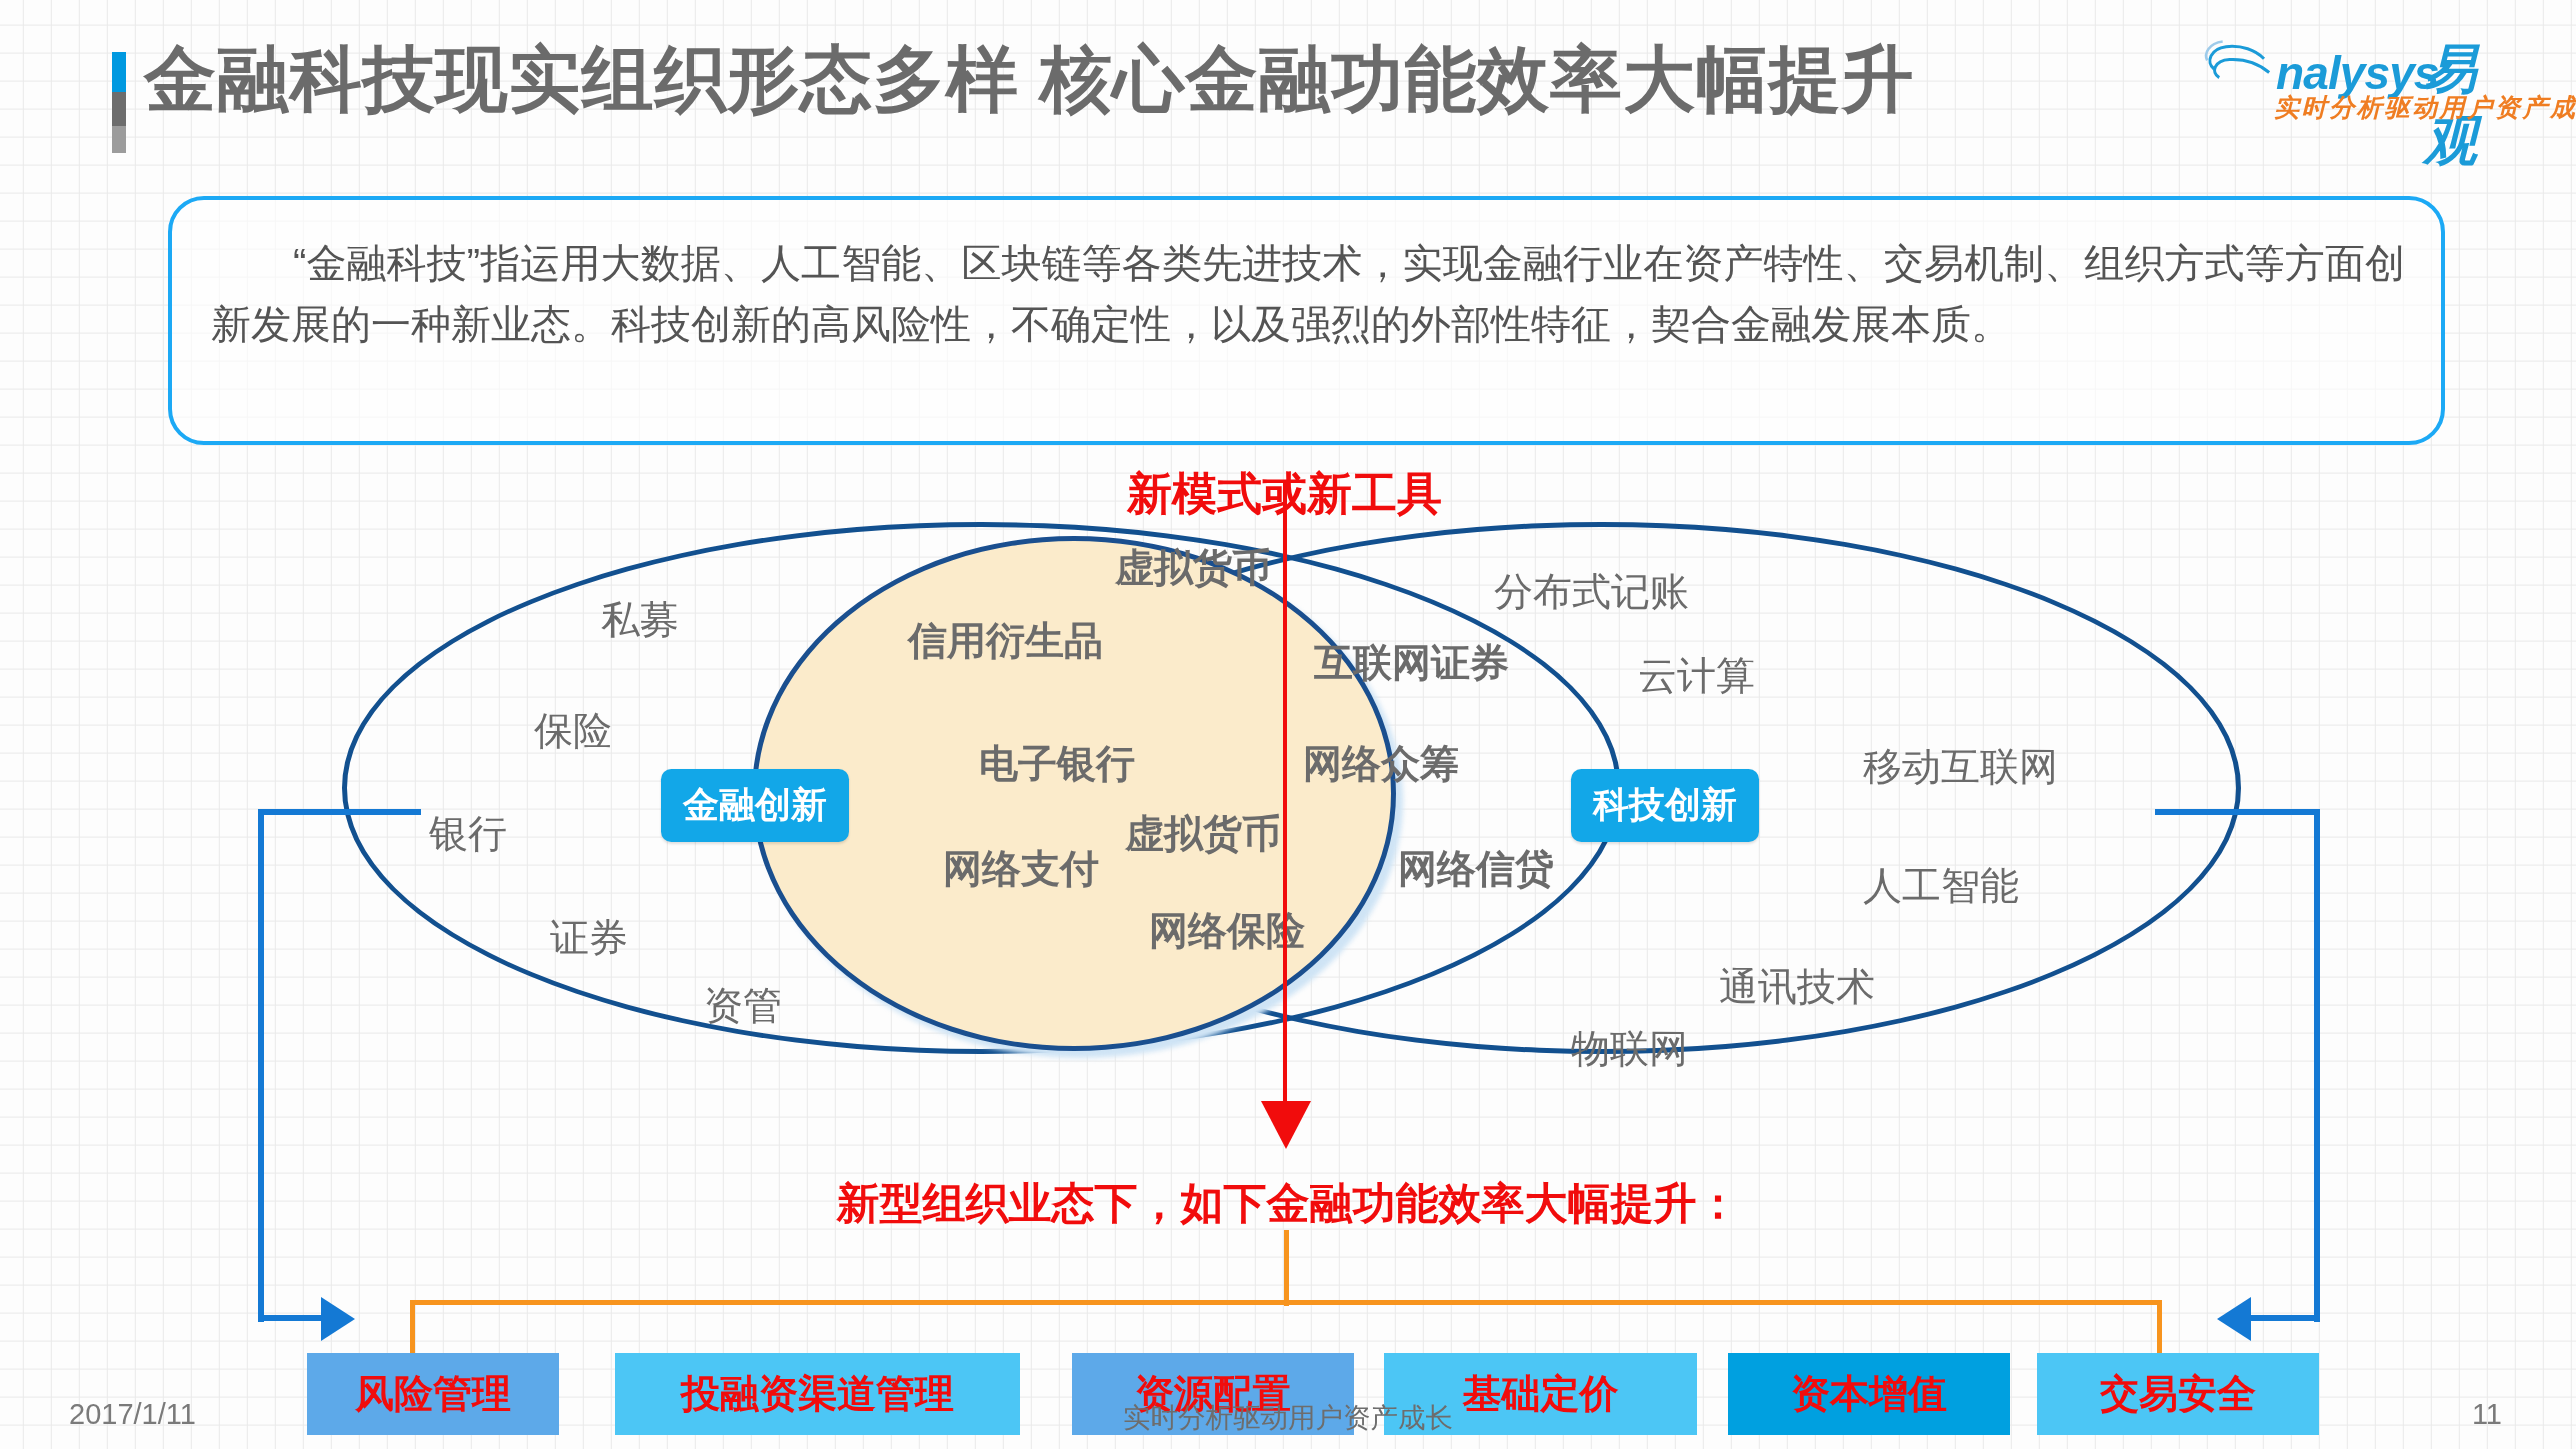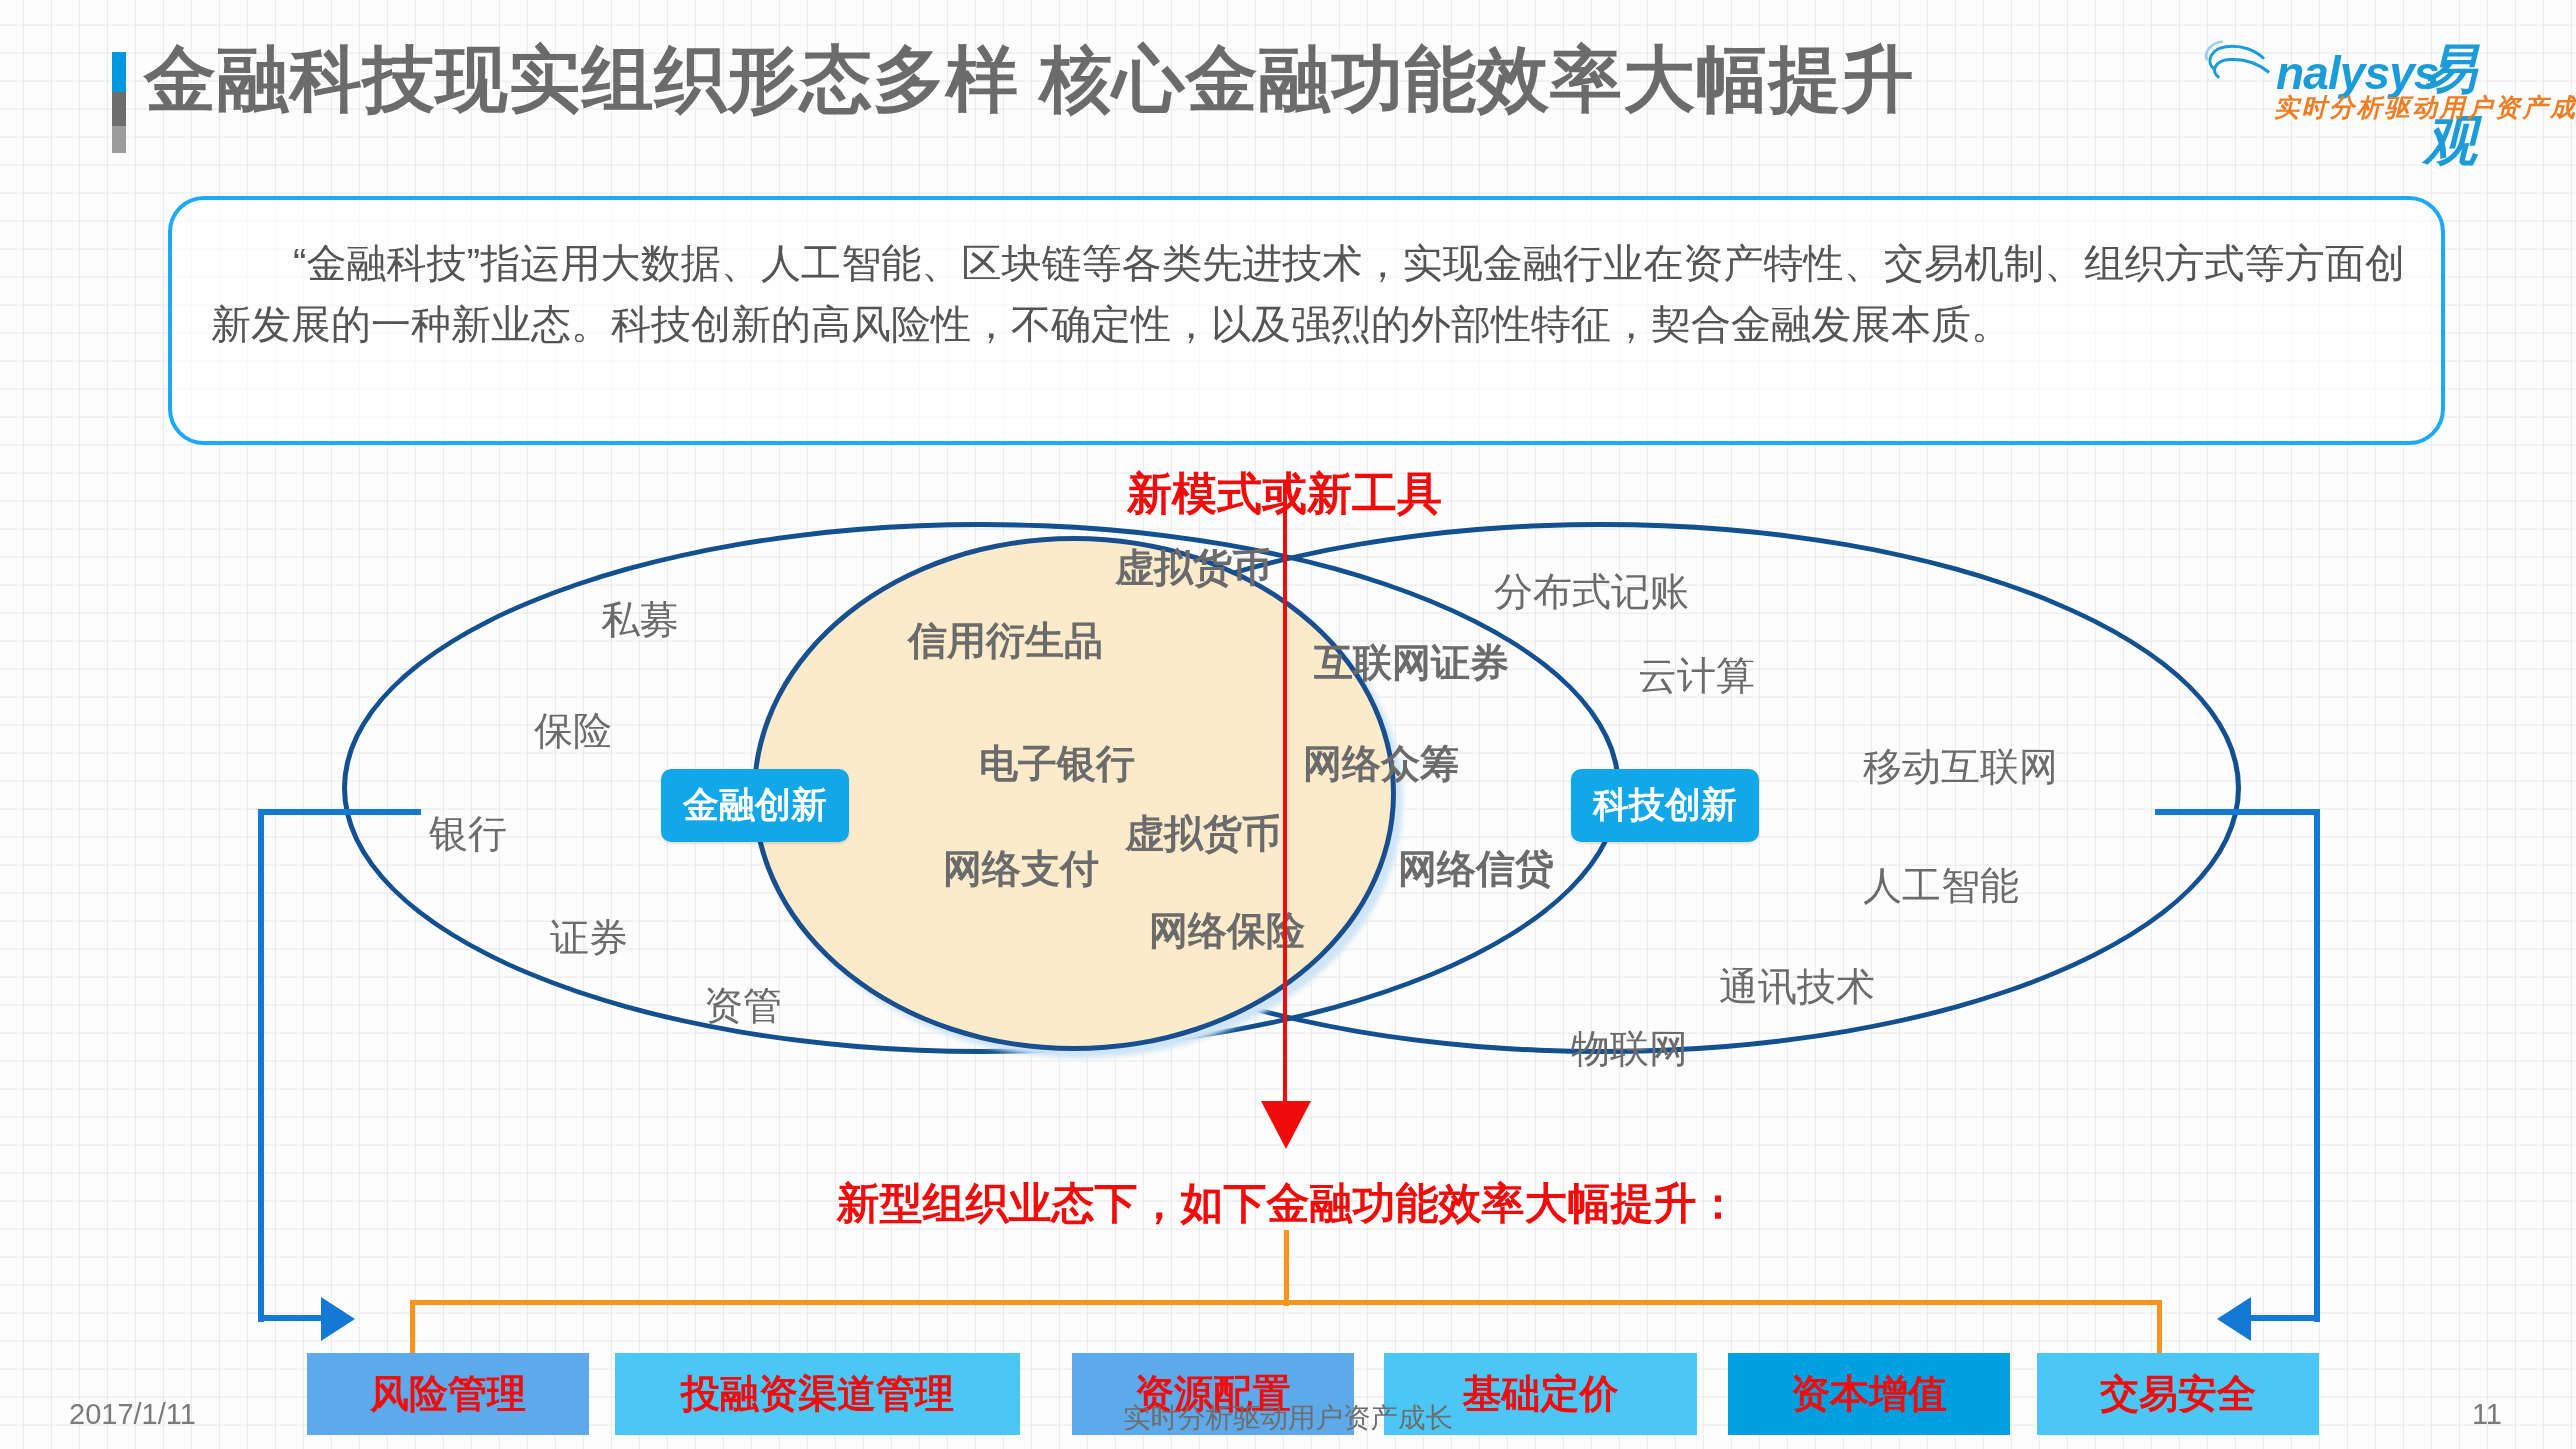--- a/index.html
+++ b/index.html
@@ -256,21 +256,21 @@
   <div class="arrowhead" id="arrow-r"></div>
 
   <div id="bottom-headline">新型组织业态下，如下金融功能效率大幅提升：</div>
 
   <div class="orng" id="or-v-stem"></div>
   <div class="orng" id="or-h-bar"></div>
   <div class="orng" id="or-v-l"></div>
   <div class="orng" id="or-v-r"></div>
 
   <div id="boxes">
-      <div class="fbox" style="left: 307px; width: 282px; background: rgb(93, 169, 233);">风险管理</div>
+      <div class="fbox" style="left: 307px; width: 252px; background: rgb(93, 169, 233);">风险管理</div>
       <div class="fbox" style="left: 615px; width: 405px; background: rgb(76, 198, 245);">投融资渠道管理</div>
       <div class="fbox" style="left: 1072px; width: 282px; background: rgb(93, 169, 233);">资源配置</div>
       <div class="fbox" style="left: 1384px; width: 313px; background: rgb(76, 198, 245);">基础定价</div>
       <div class="fbox" style="left: 1728px; width: 282px; background: rgb(0, 160, 224);">资本增值</div>
       <div class="fbox" style="left: 2037px; width: 282px; background: rgb(76, 198, 245);">交易安全</div>
     </div>
 
   <div id="footer-date">2017/1/11</div>
   <div id="footer-center">实时分析驱动用户资产成长</div>
   <div id="footer-page">11</div>

